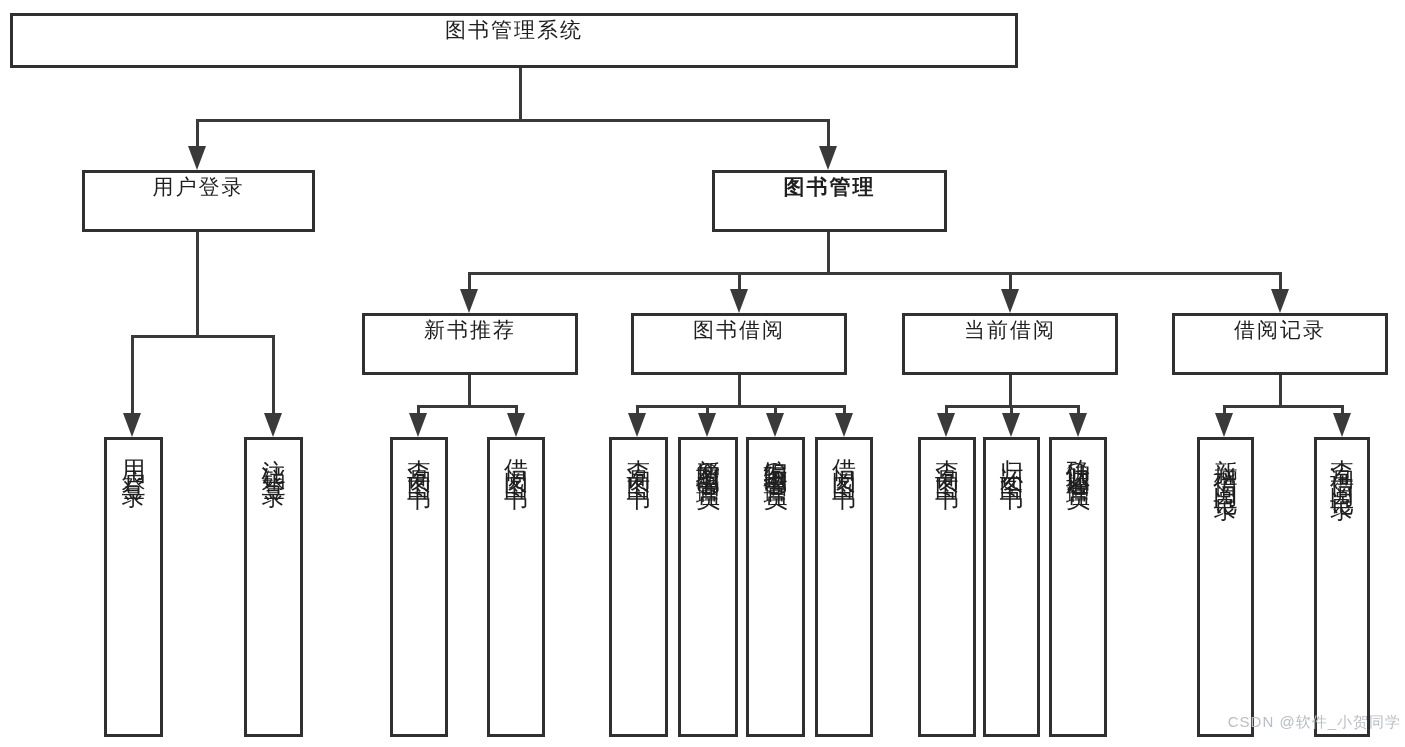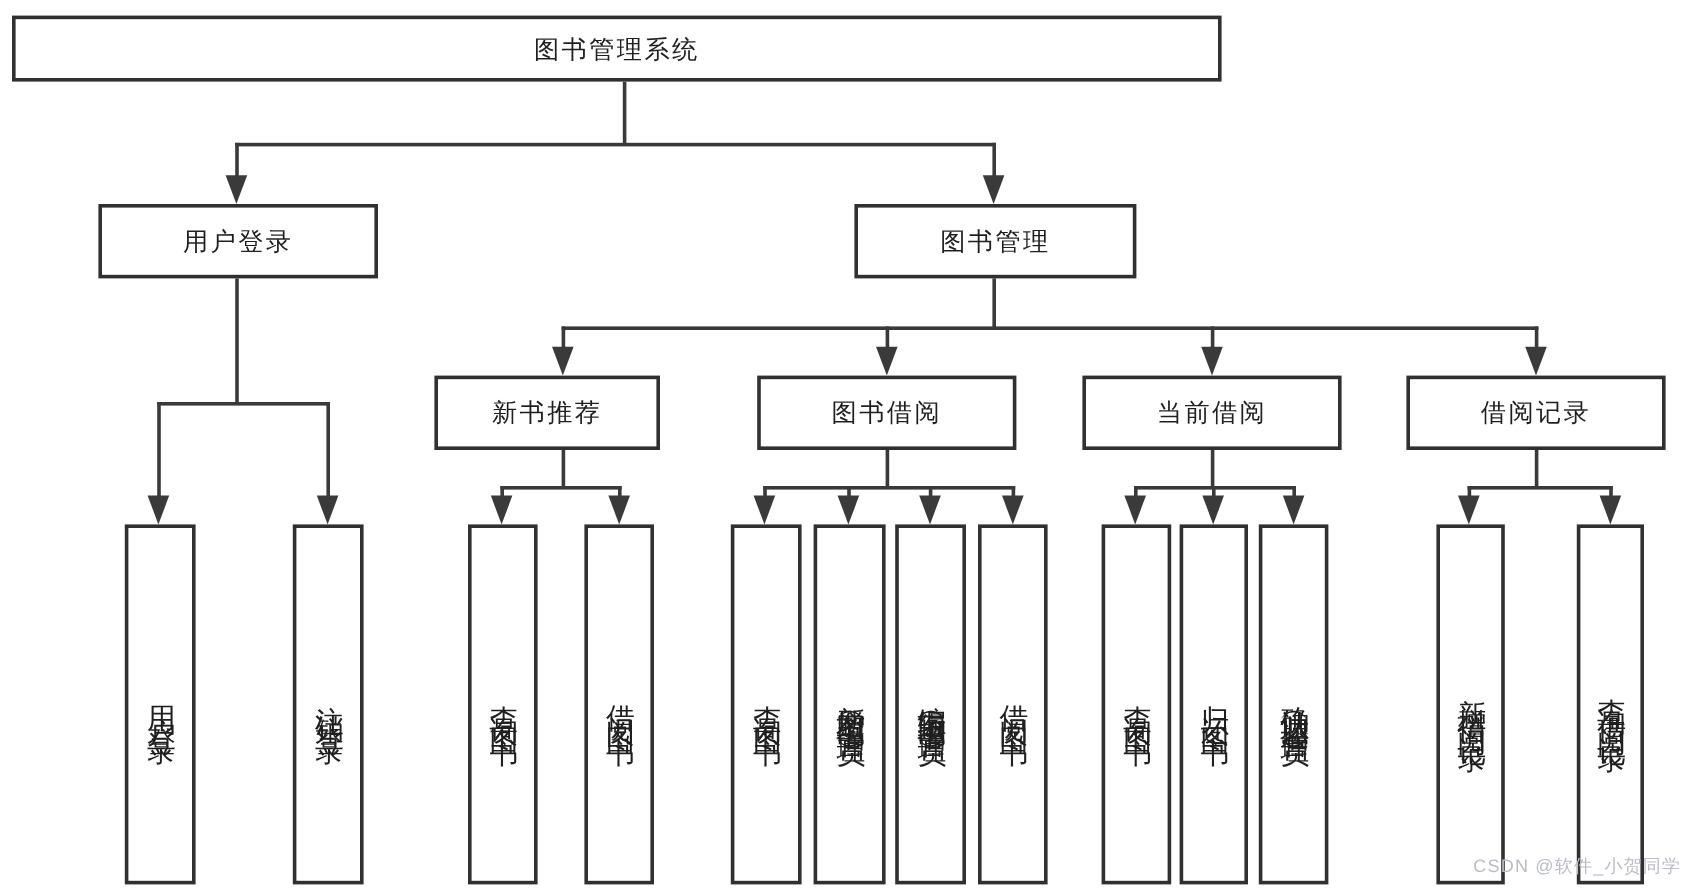--- a/index.html
+++ b/index.html
@@ -12,21 +12,21 @@
   body{font-family:"Liberation Sans", sans-serif;color:var(--text);}
   .canvas{position:relative;width:1405px;height:747px;background:#ffffff;overflow:hidden;}
 
   
   .node{
     position:absolute;
     box-sizing:border-box;
     border:3px solid var(--border);
     background:#ffffff;
     display:flex;
-    align-items:center;
+    align-items:flex-start;
     justify-content:center;
   }
   .hnode span{
     font-size:21px;
     letter-spacing:2px;
     white-space:nowrap;
   }
   .vnode span{
     writing-mode:vertical-rl;
     text-orientation:mixed;
@@ -71,21 +71,21 @@
   <div class="vl" style="left:519px;top:68px;height:52px;"></div>
   <div class="hl" style="left:196px;top:119px;width:634px;"></div>
   <div class="vl" style="left:196px;top:119px;height:32px;"></div>
   <div class="ar" style="left:188px;top:146px;"></div>
   <div class="vl" style="left:827px;top:119px;height:32px;"></div>
   <div class="ar" style="left:819px;top:146px;"></div>
 
   <div class="node hnode" style="left:82px;top:170px;width:233px;height:62px;">
     <span>用户登录</span>
   </div>
-  <div class="node hnode" style="left:712px;top:170px;width:235px;height:62px;">
+  <div class="node hnode" style="left:712px;top:170px;width:235px;height:62px;font-weight:bold;">
     <span>图书管理</span>
   </div>
 
   <div class="vl" style="left:196px;top:232px;height:104px;"></div>
   <div class="hl" style="left:131px;top:335px;width:144px;"></div>
   <div class="vl" style="left:131px;top:335px;height:82px;"></div>
   <div class="ar" style="left:123px;top:413px;"></div>
   <div class="vl" style="left:272px;top:335px;height:82px;"></div>
   <div class="ar" style="left:264px;top:413px;"></div>
 
@@ -93,21 +93,21 @@
   <div class="hl" style="left:468px;top:272px;width:814px;"></div>
   <div class="vl" style="left:468px;top:272px;height:22px;"></div>
   <div class="ar" style="left:460px;top:289px;"></div>
   <div class="vl" style="left:738px;top:272px;height:22px;"></div>
   <div class="ar" style="left:730px;top:289px;"></div>
   <div class="vl" style="left:1009px;top:272px;height:22px;"></div>
   <div class="ar" style="left:1001px;top:289px;"></div>
   <div class="vl" style="left:1279px;top:272px;height:22px;"></div>
   <div class="ar" style="left:1271px;top:289px;"></div>
 
-  <div class="node hnode" style="left:362px;top:313px;width:188px;height:62px;">
+  <div class="node hnode" style="left:362px;top:313px;width:216px;height:62px;">
     <span>新书推荐</span>
   </div>
   <div class="node hnode" style="left:902px;top:313px;width:216px;height:62px;">
     <span>当前借阅</span>
   </div>
   <div class="node hnode" style="left:631px;top:313px;width:216px;height:62px;">
     <span>图书借阅</span>
   </div>
   <div class="node hnode" style="left:1172px;top:313px;width:216px;height:62px;">
     <span>借阅记录</span>

